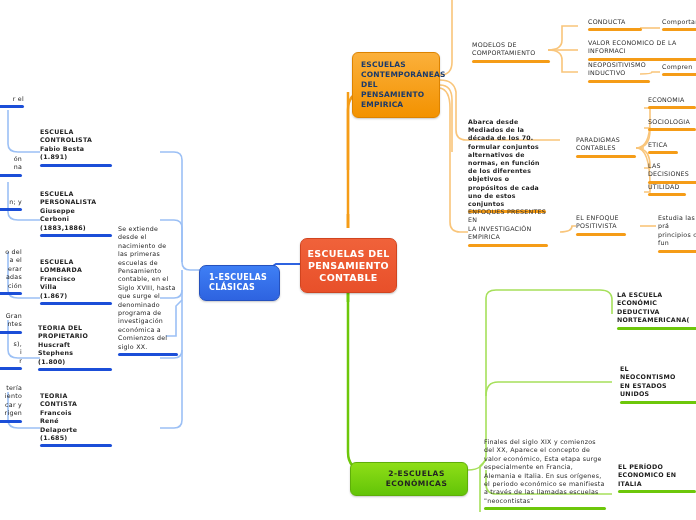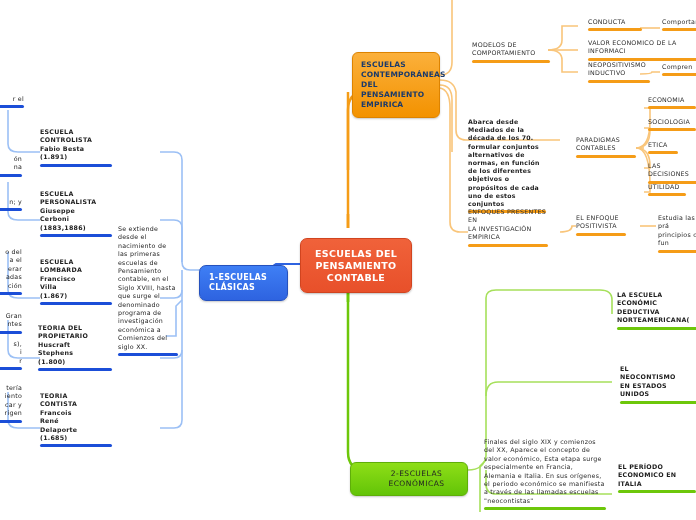--- a/index.html
+++ b/index.html
@@ -61,21 +61,21 @@
     padding: 7px 8px 7px 9px;
     box-shadow: 0 1px 2px rgba(0,0,0,0.22);
   }
 
   
   .green-node {
     background: linear-gradient(180deg, #8ede17 0%, #63c407 100%);
     border: 1px solid #5fae09;
     border-radius: 6px;
     color: #232323;
-    font-weight: normal;
+    font-weight: bold;
     font-size: 7.5px;
     line-height: 10px;
     letter-spacing: 0.5px;
     text-align: center;
     padding: 6px 9px 6px 24px;
     box-shadow: 0 1px 2px rgba(0,0,0,0.22);
   }
 
   
   .orange-node {
@@ -184,27 +184,27 @@
     <path d="M560,232 Q572,232 572,226 L576,226" stroke="#f9c57a" stroke-width="1.6" fill="none"></path>
     <path d="M640,226 L656,226" stroke="#f9c57a" stroke-width="1.6" fill="none"></path>
 
     <path d="M468,470 Q484,470 486,456 L486,298 Q486,290 496,290" stroke="#a6e05b" stroke-width="1.6" fill="none"></path>
     <path d="M486,396 Q486,382 498,382 L612,382" stroke="#a6e05b" stroke-width="1.6" fill="none"></path>
     <path d="M486,470 L486,484 Q486,494 496,494 L612,494" stroke="#a6e05b" stroke-width="1.6" fill="none"></path>
     <path d="M496,290 L600,290 Q612,290 612,300 L612,314" stroke="#a6e05b" stroke-width="1.6" fill="none"></path>
     <path d="M486,460 L480,466 L480,512" stroke="#a6e05b" stroke-width="1.6" fill="none"></path>
   </svg>
 
-  <div class="node root-node" style="left:300px; top:238px; width:112px;">
+  <div class="node root-node" style="left:300px; top:238px; width:97px;">
     <span style="white-space: pre-line;">ESCUELAS DEL
 PENSAMIENTO
 CONTABLE</span>
   </div>
 
-  <div class="node blue-node" style="left:199px; top:265px; width:89px;">
+  <div class="node blue-node" style="left:199px; top:265px; width:81px;">
     <span style="white-space: pre-line;">1-ESCUELAS
 CLÁSICAS</span>
   </div>
 
   <div class="leaf blue plain" style="left:118px; top:225px; width:60px;">
     <span class="txt" style="font-weight:normal;">Se extiende desde el nacimiento de las primeras escuelas de Pensamiento contable, en el Siglo XVIII, hasta que surge el denominado programa de investigación económica a Comienzos del siglo XX.</span>
     <span class="bar"></span>
   </div>
 
   <div class="leaf blue" style="left:40px; top:128px; width:72px;">

